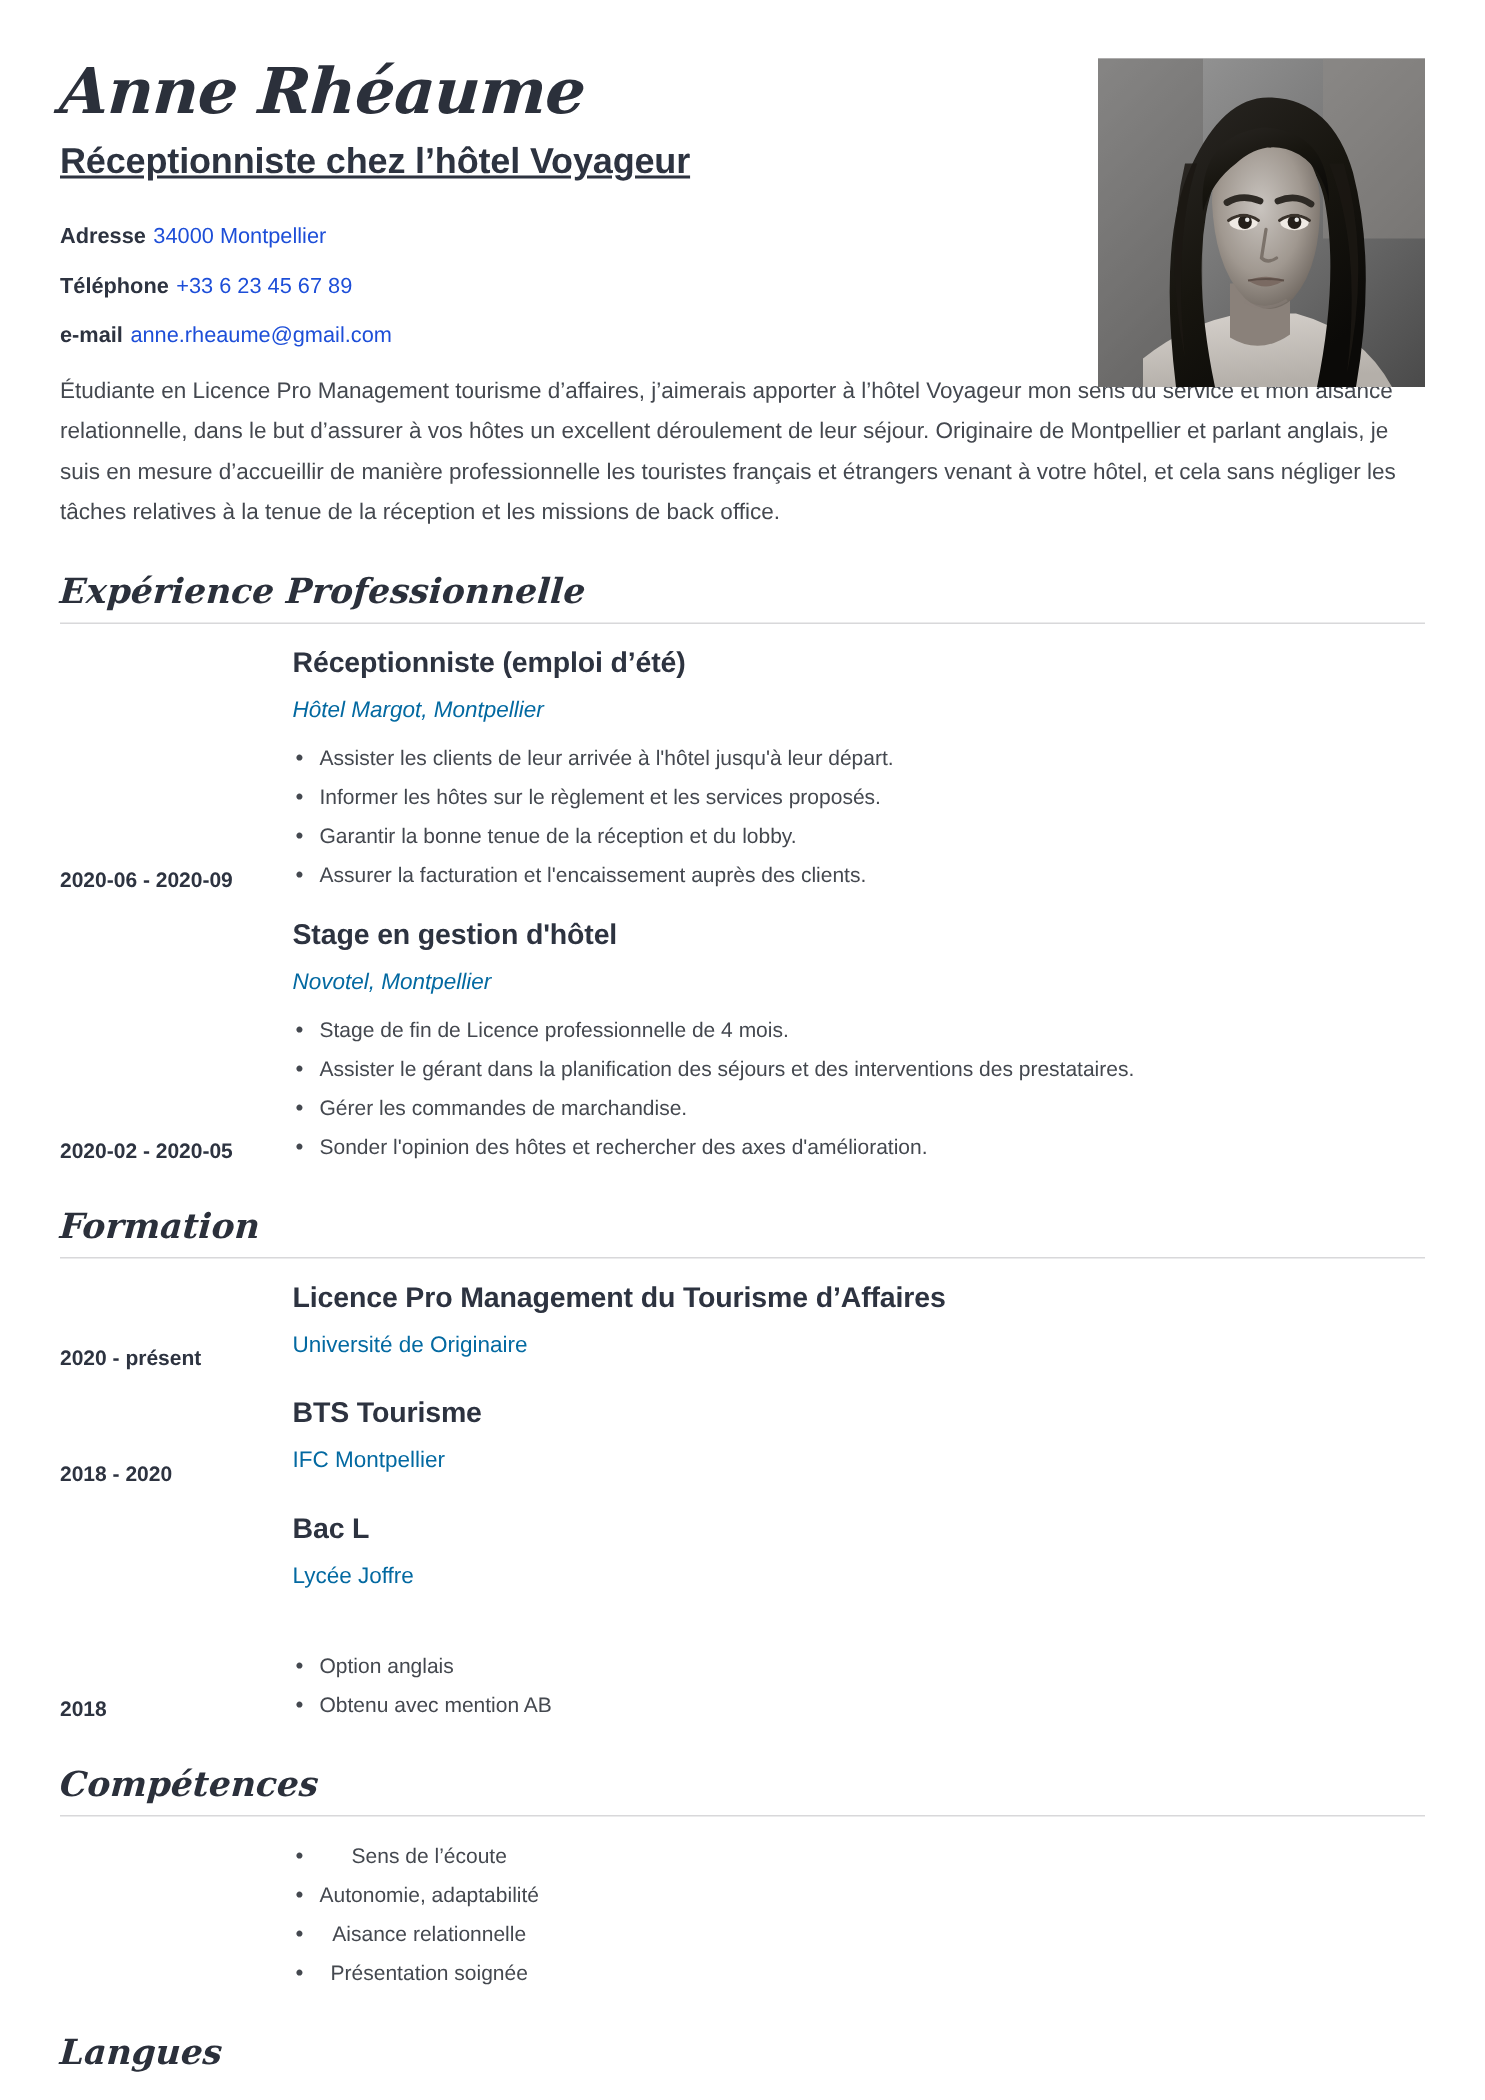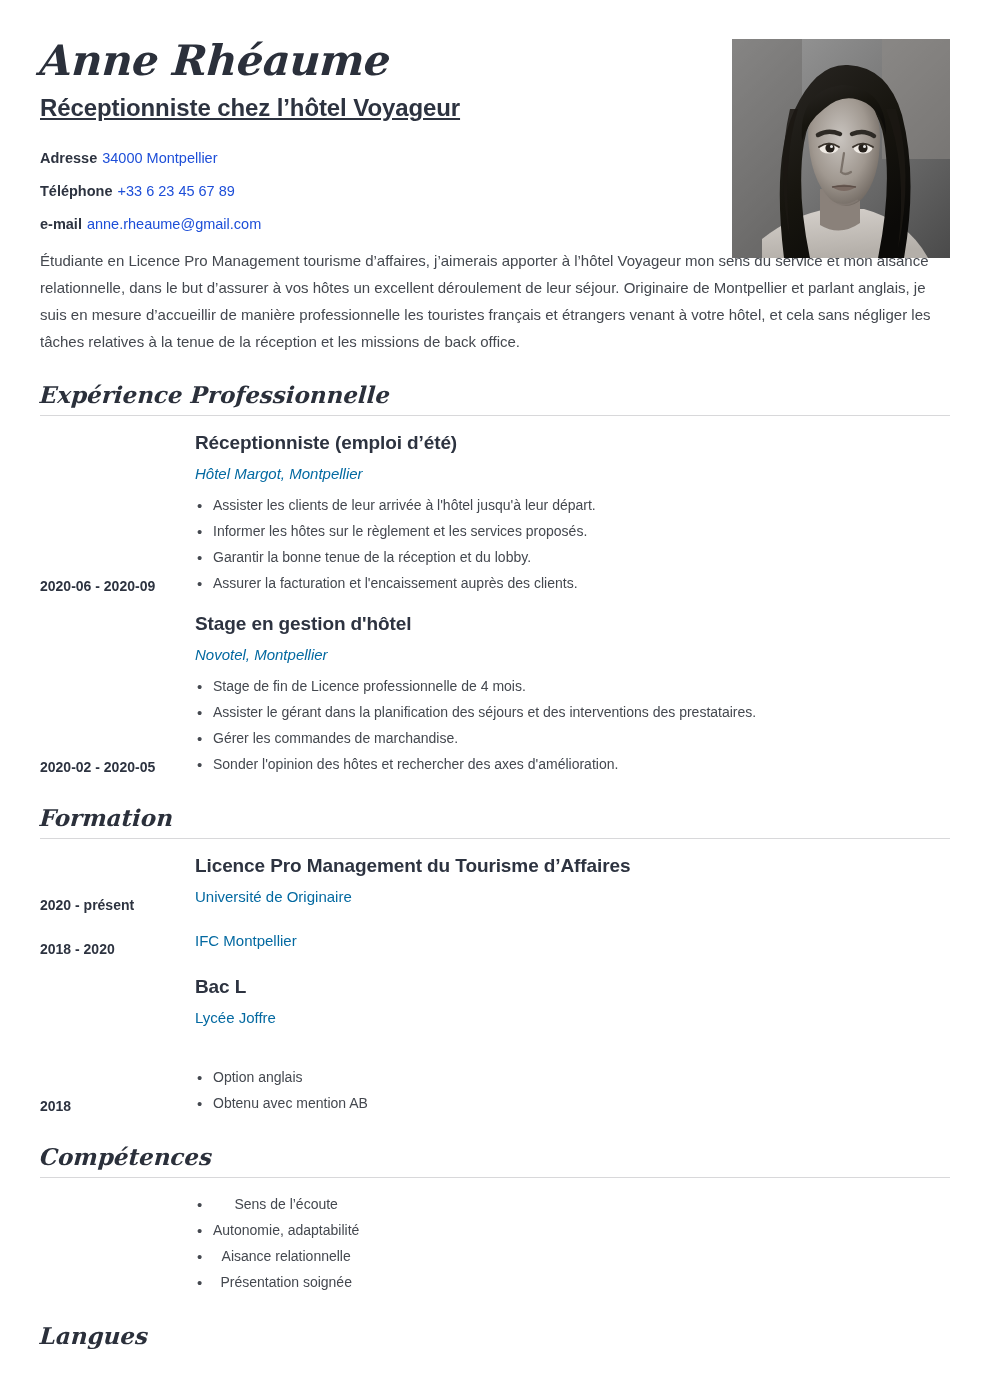--- a/index.html
+++ b/index.html
@@ -295,20 +295,21 @@
       <div class="entry-date">2020 - présent</div>
       <div class="entry-body">
         <div class="entry-heading">Licence Pro Management du Tourisme d’Affaires</div>
         <div class="entry-sub plain">Université de Originaire</div>
       </div>
     </div>
 
     <div class="entry">
       <div class="entry-date">2018 - 2020</div>
       <div class="entry-body">
+        <div class="entry-heading">BTS Tourisme</div>
         <div class="entry-sub plain">IFC Montpellier</div>
       </div>
     </div>
 
     <div class="entry">
       <div class="entry-date">2018</div>
       <div class="entry-body">
         <div class="entry-heading">Bac L</div>
         <div class="entry-sub plain">Lycée Joffre</div>
         <div class="spacer-gap"></div>

